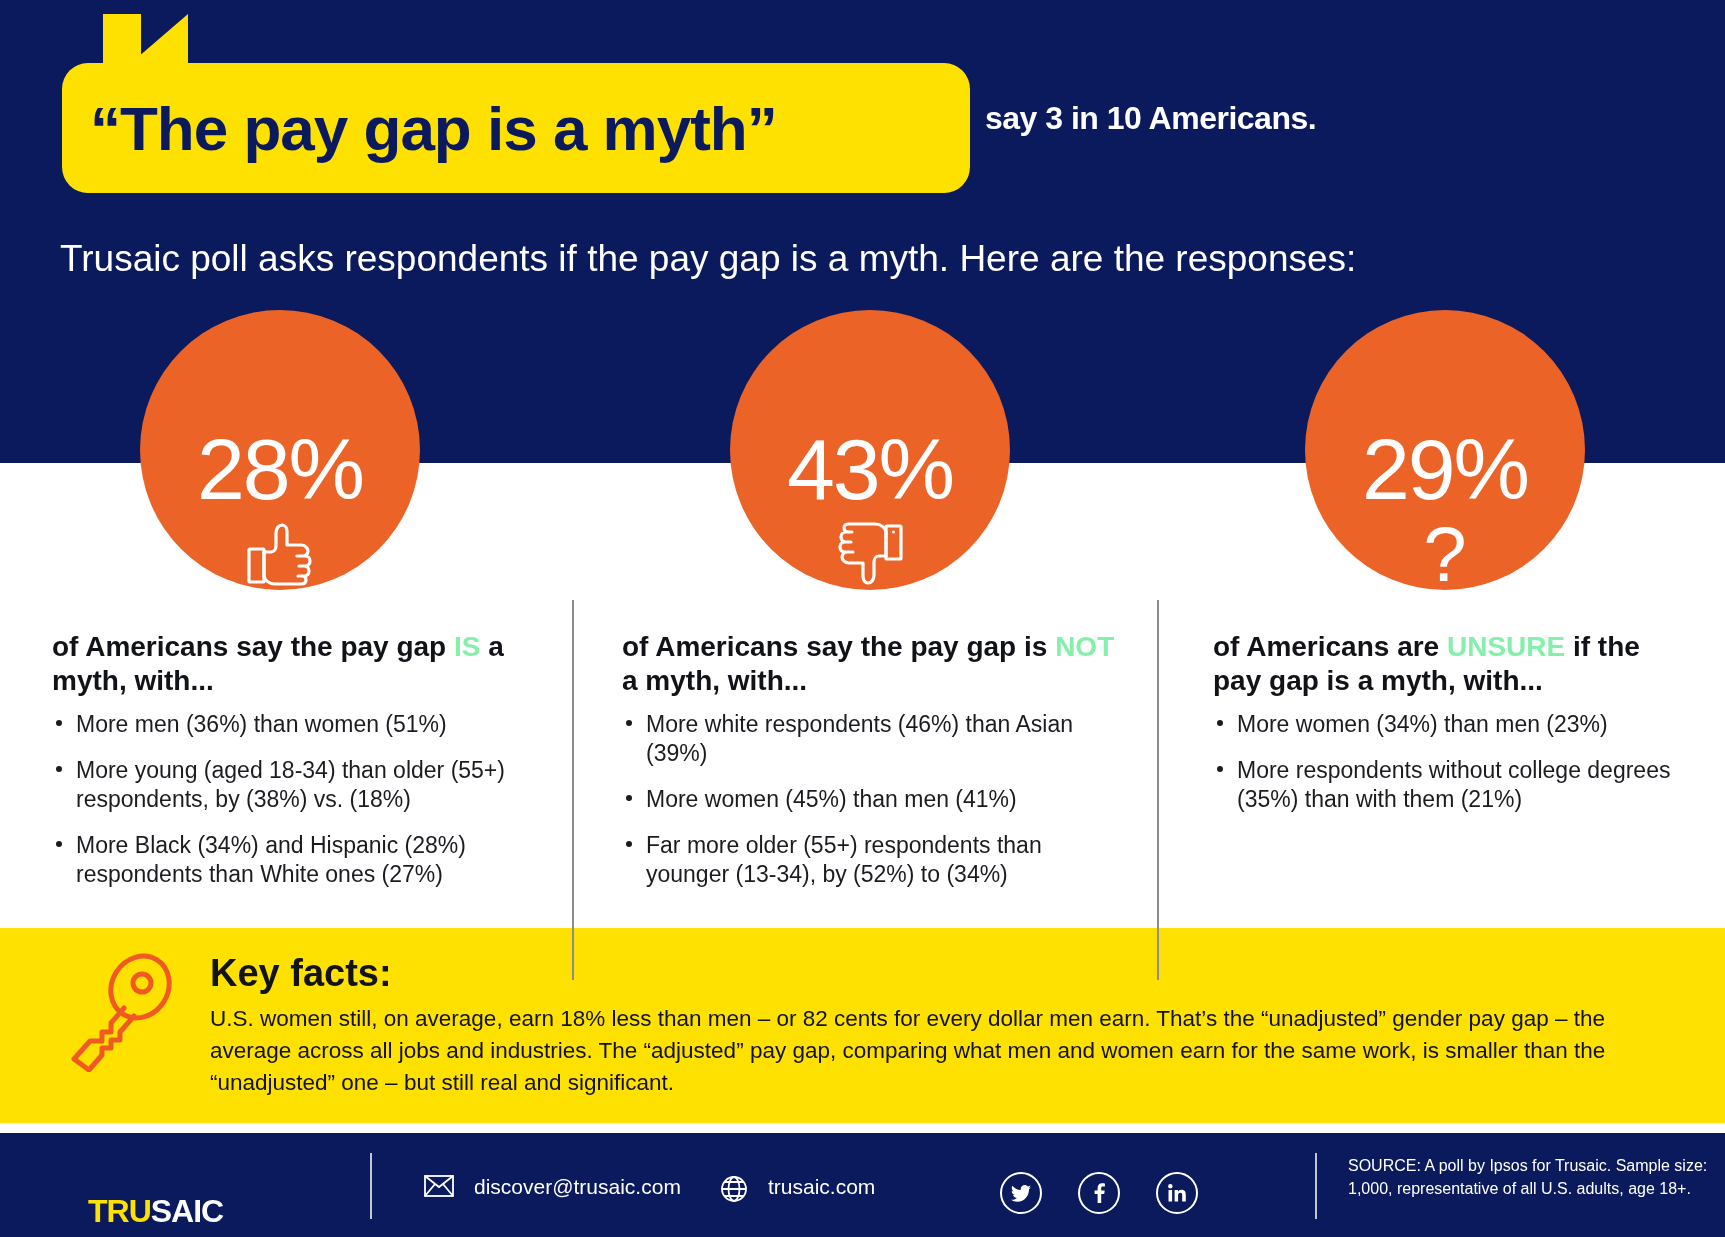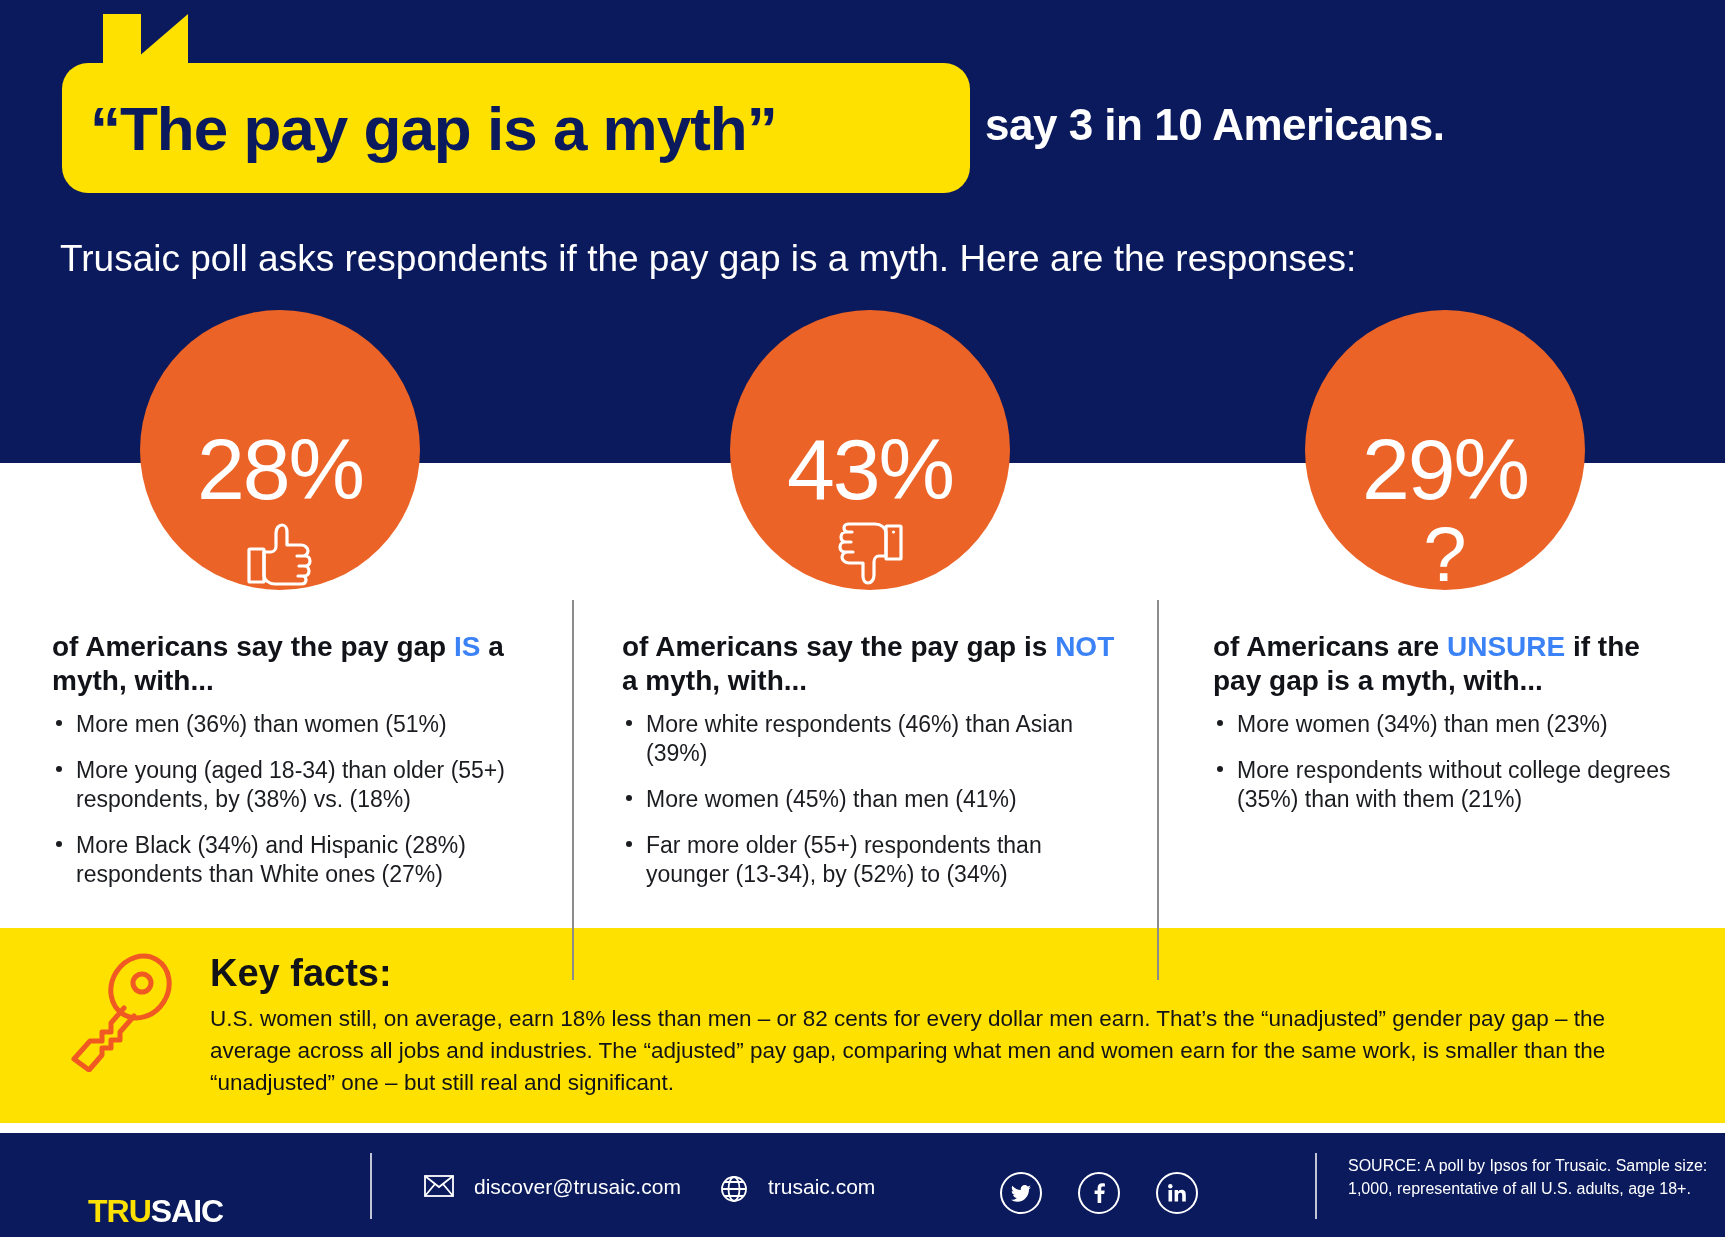--- a/index.html
+++ b/index.html
@@ -33,21 +33,21 @@
   }
   .bubble-tail2{
     position:absolute;left:103px;top:14px;width:38px;height:62px;background:#ffe100;
   }
   .headline-quote{
     color:#0a1a5c;font-size:62px;font-weight:bold;
     letter-spacing:-1px;padding-left:28px;white-space:nowrap;
   }
   .headline-rest{
     position:absolute;left:985px;top:100px;
-    color:#ffffff;font-size:44px;font-weight:bold;letter-spacing:-0.5px;white-space:nowrap;
+    color:#ffffff;font-size:32px;font-weight:bold;letter-spacing:-0.5px;white-space:nowrap;
   }
   .subhead{
     position:absolute;left:60px;top:238px;
     color:#ffffff;font-size:37px;font-weight:normal;white-space:nowrap;
   }
 
   
   .circle{
     position:absolute;width:280px;height:280px;border-radius:50%;
     background:#ec6327;
@@ -66,21 +66,21 @@
   .vd2{left:1157px;}
 
   
   .col{position:absolute;top:630px;}
   .col1{left:52px;width:500px;}
   .col2{left:622px;width:495px;}
   .col3{left:1213px;width:470px;}
   .col-head{
     color:#111318;font-size:28px;font-weight:bold;line-height:1.22;margin:0 0 12px 0;
   }
-  .hl{color:#3b82f6;}
+  .hl{color:#86efac;}
   .bullets{list-style:none;margin:0;padding:0;}
   .bullets li{
     position:relative;color:#1a1c20;font-size:23px;line-height:1.26;
     padding-left:24px;margin-bottom:17px;
   }
   .bullets li:before{
     content:"";position:absolute;left:4px;top:10px;
     width:6px;height:6px;border-radius:50%;background:#1a1c20;
   }
 

